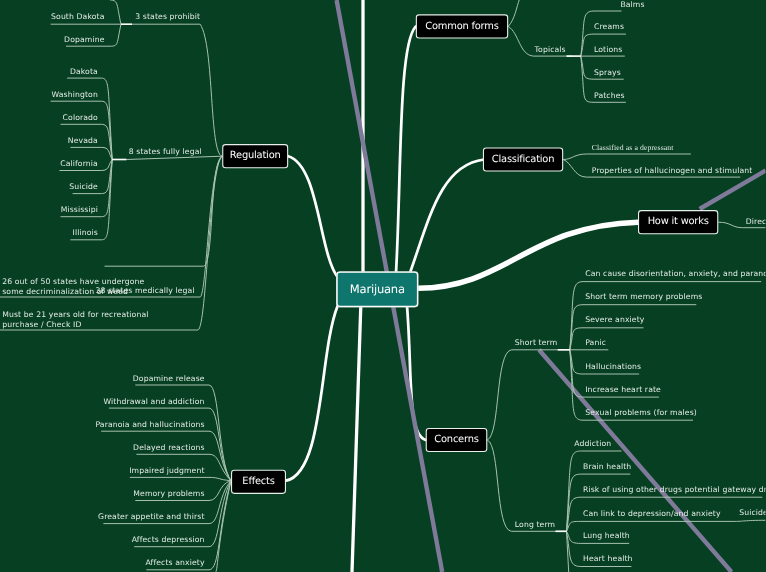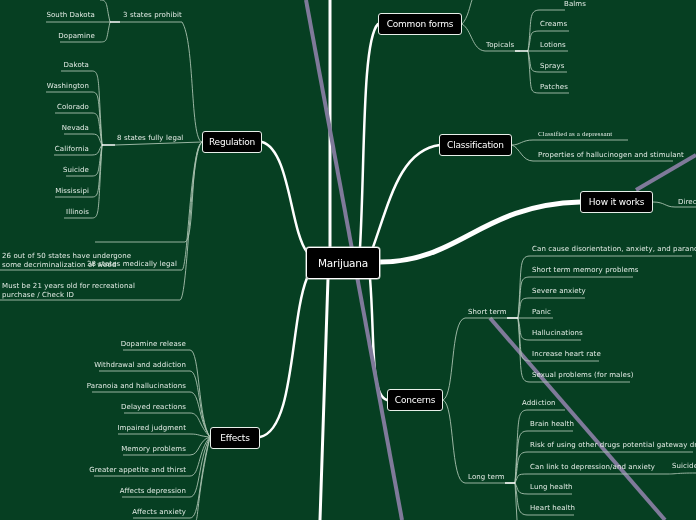--- a/index.html
+++ b/index.html
@@ -2,21 +2,21 @@
 <html><head>
 <meta charset="utf-8">
 <style>
   html, body { margin:0; padding:0; }
   body { width:696px; height:520px; overflow:hidden; background:#063f22; position:relative; font-family:"DejaVu Sans", sans-serif; }
   #canvas { position:absolute; left:0; top:0; width:696px; height:520px; }
   .leaf { position:absolute; font-size:7px; color:#e4ece6; white-space:nowrap; line-height:9px; letter-spacing:0.1px; }
   .leaf.r { text-align:right; }
   .leaf.multi { white-space:normal; width:150px; }
   .node { position:absolute; border:1.3px solid #e8f0ea; border-radius:3px; background:#000000; color:#ffffff; font-family:"DejaVu Sans", sans-serif; font-size:9px; display:flex; align-items:center; justify-content:center; box-sizing:border-box; letter-spacing:-0.2px; }
-  .node.root { background:#000000; border-color:#ffffff; font-size:10.5px; box-shadow:0 0 0 0.5px #d0d8d2; }
+  .node.root { background:#0f766e; border-color:#ffffff; font-size:10.5px; box-shadow:0 0 0 0.5px #d0d8d2; }
 </style>
 </head>
 <body>
 
 <svg id="canvas" width="696" height="520" viewBox="0 0 696 520">
 
   <g fill="none" stroke="#ffffff" stroke-linecap="round">
     <path d="M360 248 C 365 160, 362 40, 378 24" stroke-width="2.5"></path>
     <path d="M330 248 L 330 0" stroke-width="3"></path>
     <path d="M372 250 C 390 200, 400 150, 440 145" stroke-width="2.5"></path>

